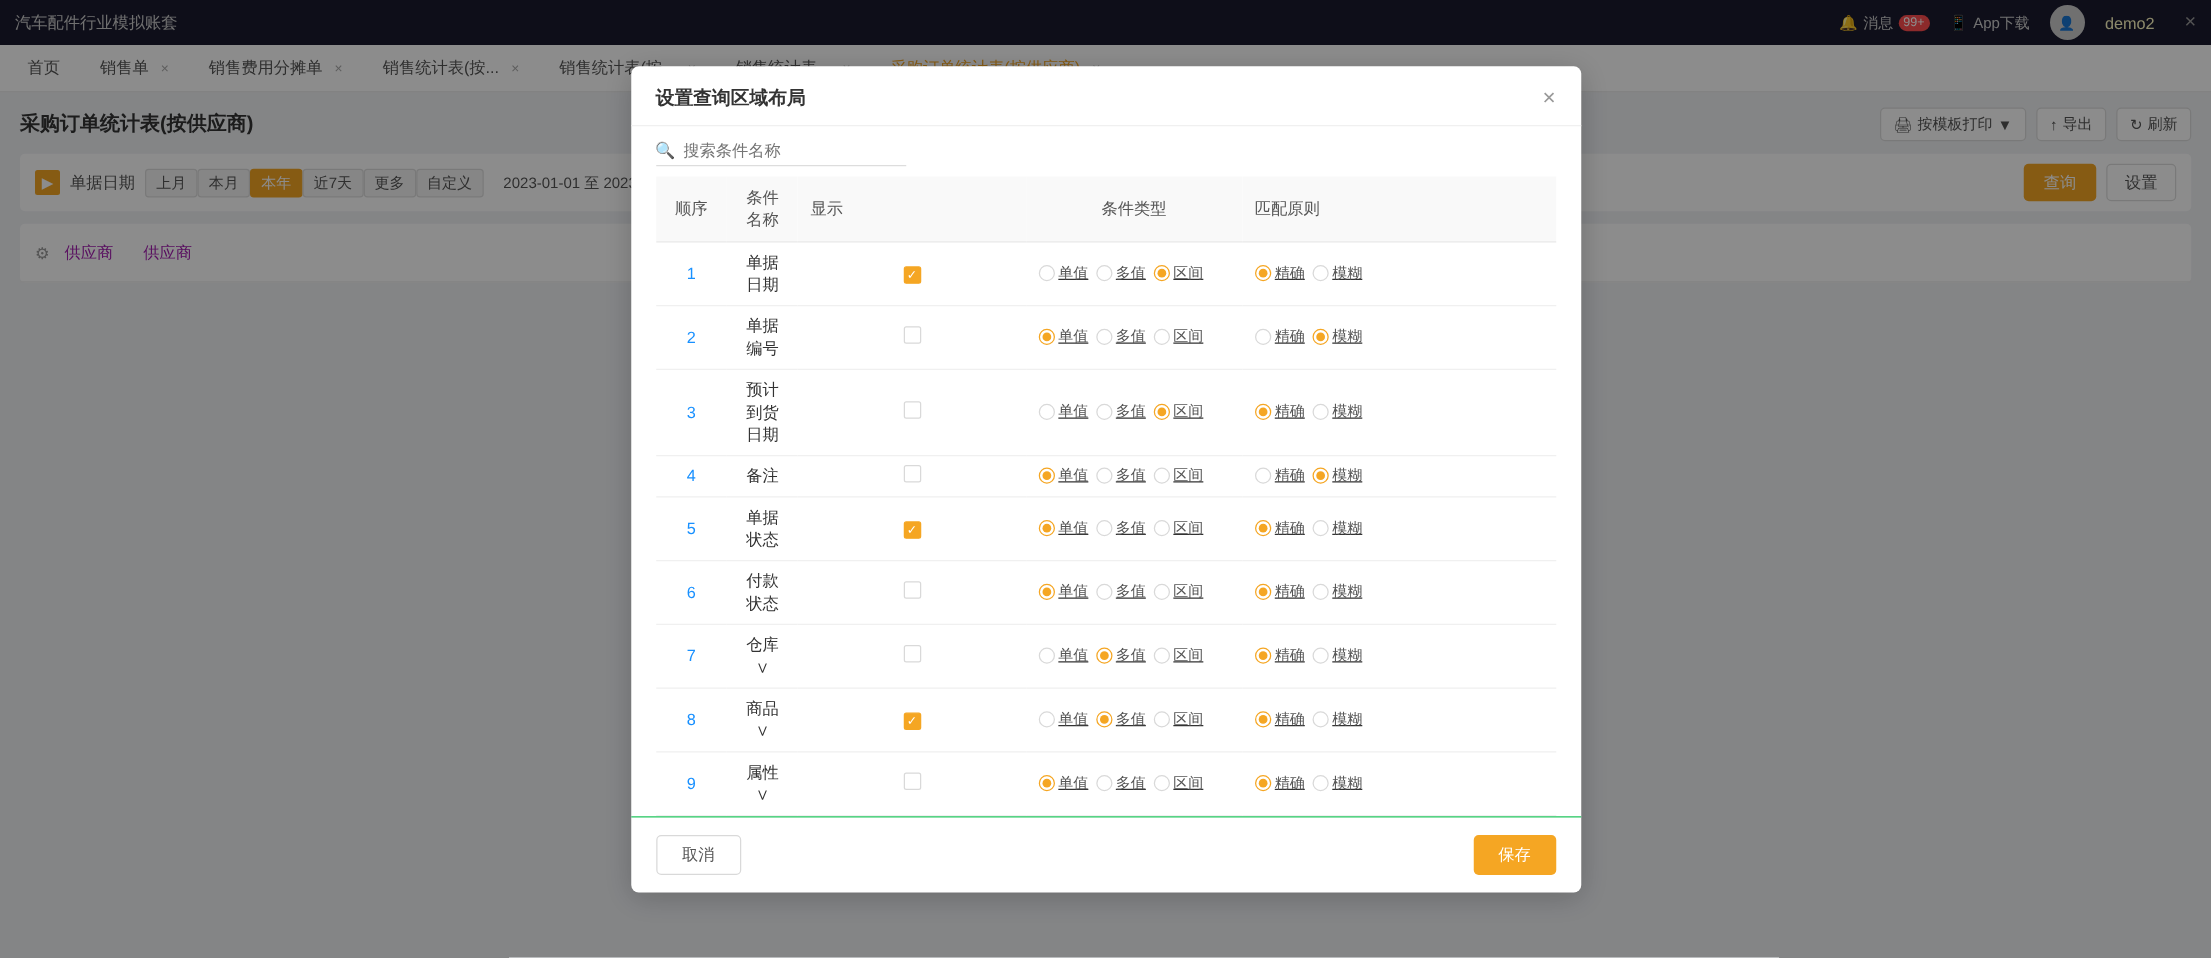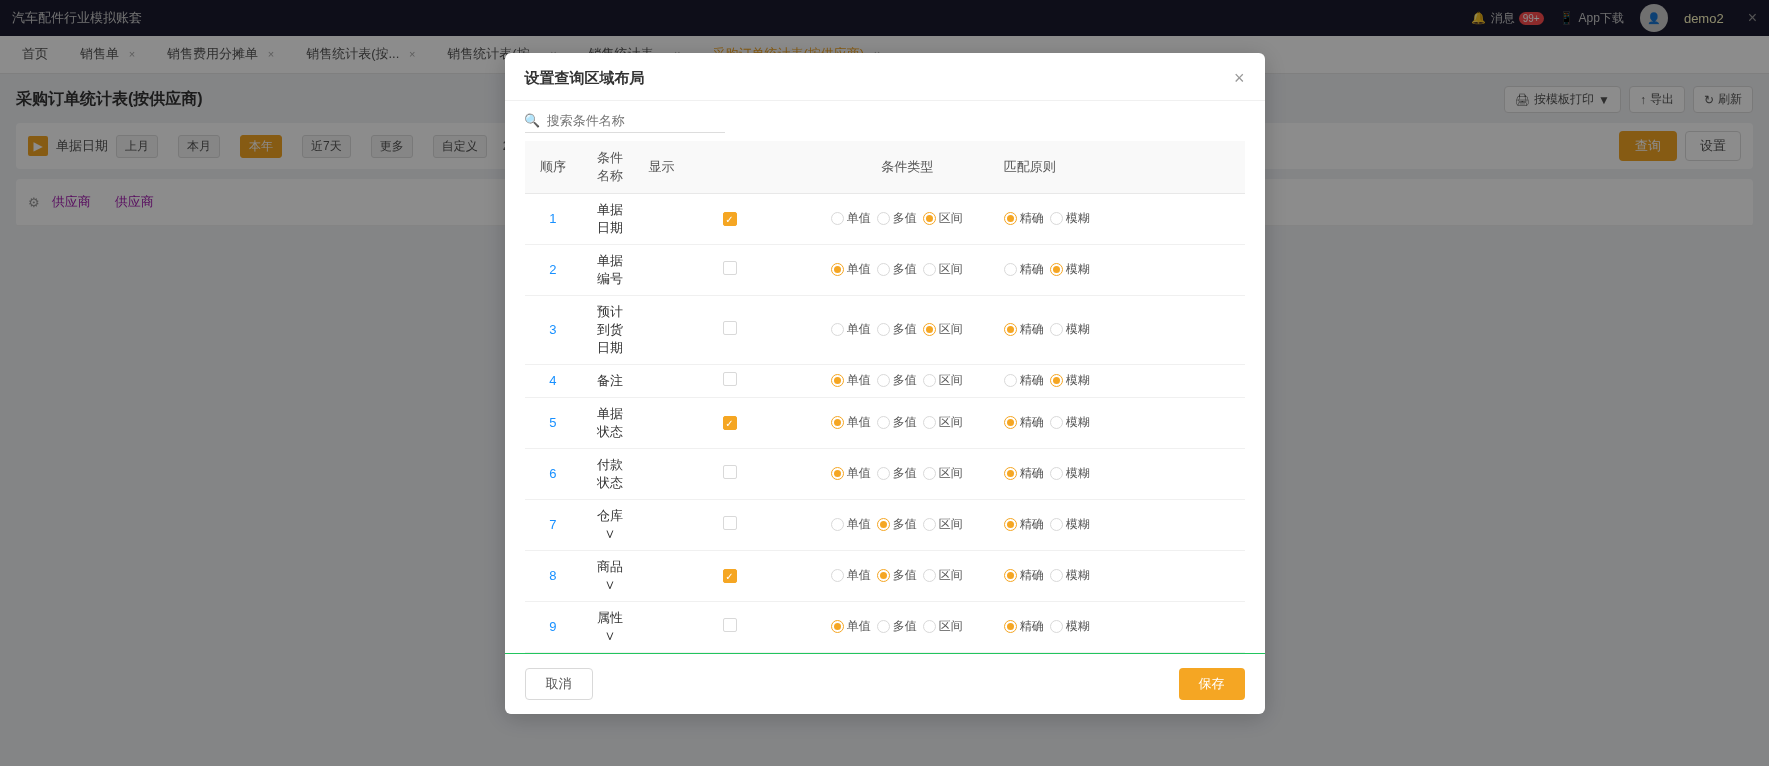--- a/index.html
+++ b/index.html
@@ -91,21 +91,21 @@
       margin-bottom: 10px;
       flex-wrap: wrap;
     }
     .filter-toggle { 
       background: #f5a623; color: #fff; border: none; 
       width: 20px; height: 20px; border-radius: 2px; 
       cursor: pointer; font-size: 12px;
       display: flex; align-items: center; justify-content: center;
     }
     .filter-label { color: #555; font-size: 13px; }
-    .filter-period-btns { display: flex; gap: 20px; }
+    .filter-period-btns { display: flex; gap: 0; }
     .period-btn { background: #f5f5f5; border: 1px solid #ddd; border-radius: 3px; padding: 2px 8px; font-size: 12px; cursor: pointer; color: #555; }
     .period-btn.active { background: #f5a623; color: #fff; border-color: #f5a623; }
     .filter-date { font-size: 12px; color: #555; margin-left: 8px; }
 
     
     .table-container {
       background: #fff;
       border-radius: 4px;
       padding: 0;
     }
@@ -223,21 +223,21 @@
     .dialog-table tbody td:nth-child(2) { text-align: center; }
     .cb {
       width: 14px; height: 14px; border: 1px solid #d9d9d9;
       border-radius: 2px; background: #fff; cursor: pointer;
       display: inline-flex; align-items: center; justify-content: center;
     }
     .cb.checked { background: #f5a623; border-color: #f5a623; }
     .cb.checked::after { content: '✓'; color: #fff; font-size: 10px; }
 
     
-    .radio-group { display: flex; align-items: center; gap: 6px; flex-wrap: nowrap; }
+    .radio-group { display: flex; align-items: center; gap: 6px; flex-wrap: nowrap; text-decoration: underline; }
     .radio-wrap { display: flex; align-items: center; gap: 3px; cursor: pointer; white-space: nowrap; }
     .radio-btn {
       width: 13px; height: 13px; border-radius: 50%; 
       border: 1px solid #d9d9d9; background: #fff;
       display: inline-flex; align-items: center; justify-content: center;
       cursor: pointer; flex-shrink: 0;
     }
     .radio-btn.selected { border-color: #f5a623; }
     .radio-btn.selected::after { 
       content: ''; width: 7px; height: 7px; 

